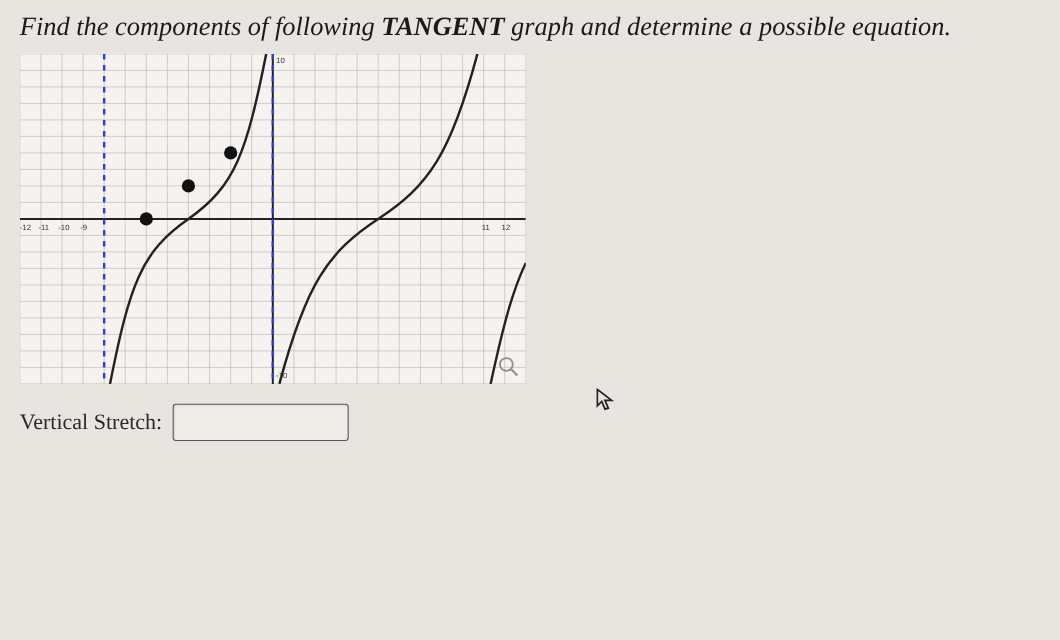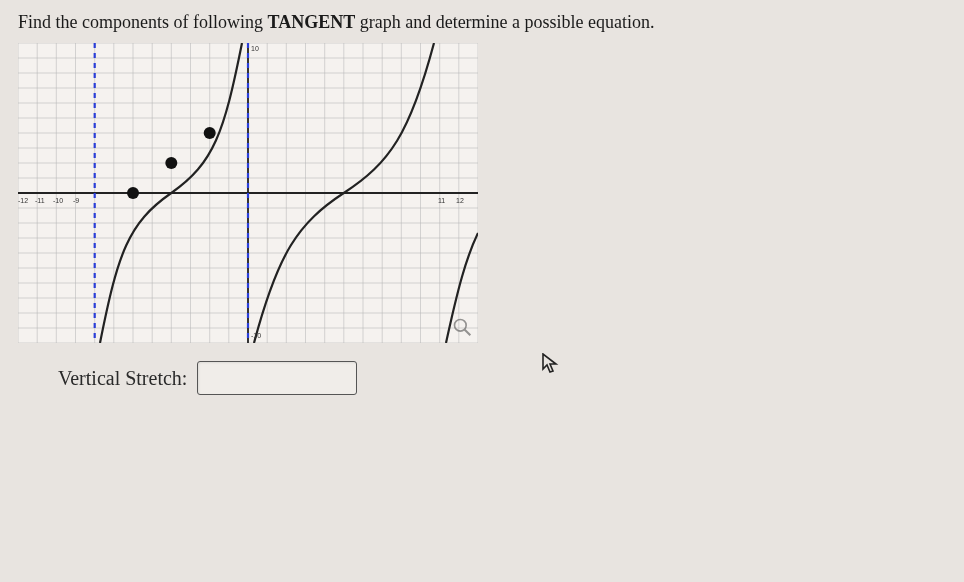--- a/index.html
+++ b/index.html
@@ -5,23 +5,24 @@
     * { box-sizing: border-box; margin: 0; padding: 0; }
     body {
       width: 964px;
       height: 582px;
       background: #e8e4e0;
       font-family: Georgia, 'Times New Roman', serif;
       padding: 12px 18px;
       color: #2a2a2a;
     }
     .prompt {
-      font-size: 18px;
+      font-size: 24px;
       margin-bottom: 10px;
       color: #1a1a1a;
+      font-style: italic;
     }
     .prompt strong { font-weight: bold; }
     .graph-wrap {
       width: 460px;
       position: relative;
     }
     .graph {
       width: 460px;
       height: 300px;
       background: #f5f2ef;
@@ -41,21 +42,20 @@
       left: 542px;
       top: 353px;
       width: 18px;
       height: 22px;
     }
     .fields-left {
       margin-top: 18px;
       display: flex;
       flex-direction: column;
       gap: 18px;
-      margin-left: 40px;
     }
     .field-row {
       display: flex;
       align-items: center;
       gap: 10px;
       font-size: 20px;
     }
     .field-label { white-space: nowrap; }
     .input-box {
       border: 1.5px solid #555;

